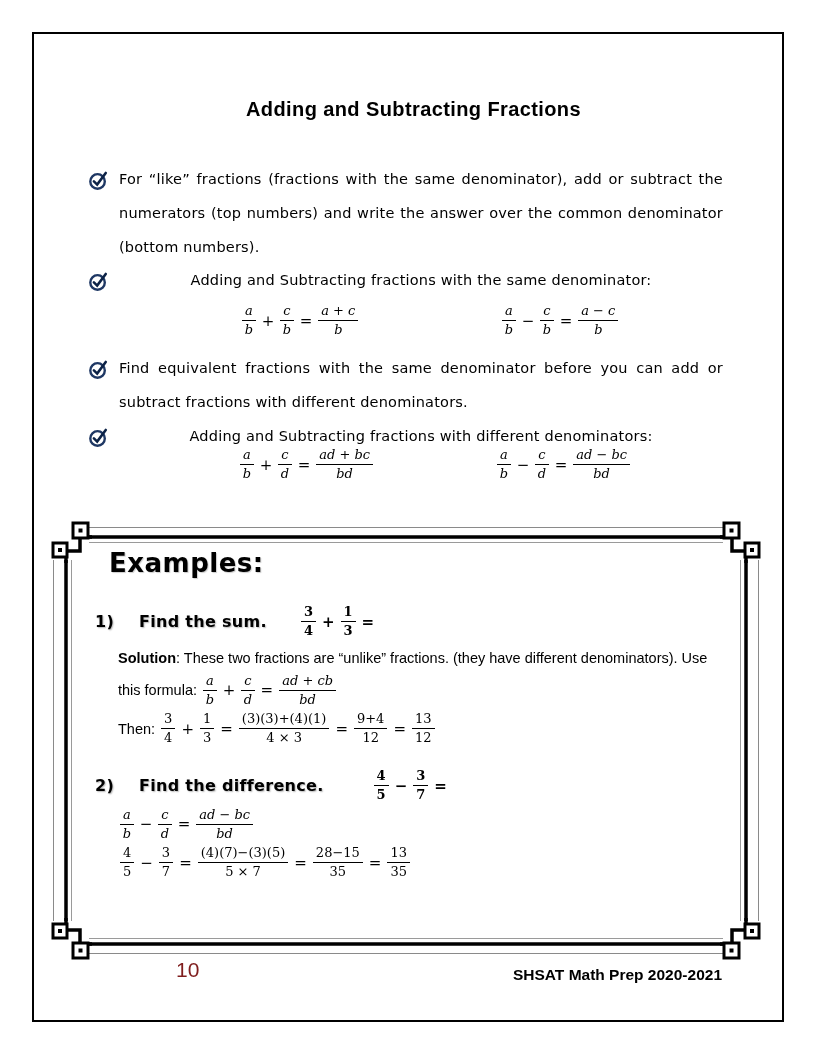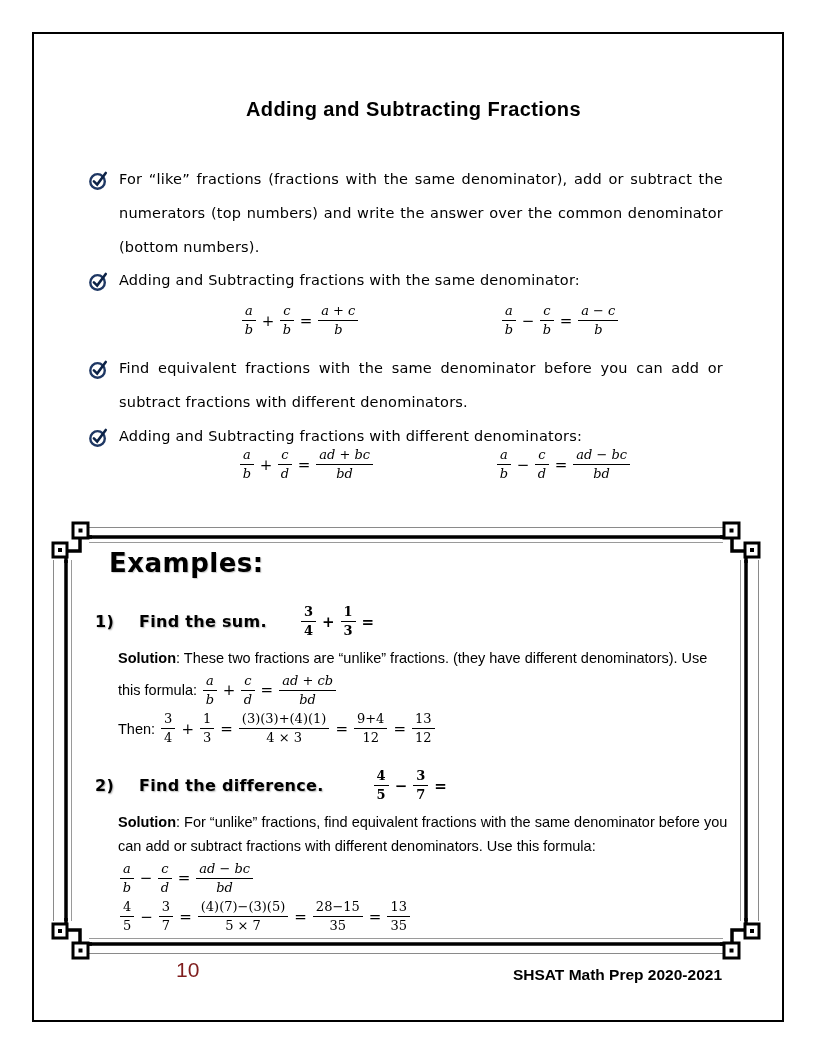--- a/index.html
+++ b/index.html
@@ -19,21 +19,21 @@
   }
   
   .bullet {
     position:absolute; left:88px; width:636px; display:flex; gap:10px;
   }
   .bullet .bicon { flex:0 0 20px; margin-top:7px; }
   .bullet p {
     font-size:14.5px; line-height:34px; width:604px; letter-spacing:.2px;
   }
   .bullet p.just { text-align:justify; text-align-last:left; }
-  .bullet p.one { white-space:nowrap; }
+  .bullet p.one { white-space:nowrap;text-align:center; }
   
   .formula { display:inline-flex; align-items:center; }
   .frac {
     display:inline-flex; flex-direction:column; align-items:center;
     font-family:"DejaVu Serif", serif; font-size:13px; line-height:1.25;
     margin:0 2px; vertical-align:middle;
   }
   .frac .num { border-bottom:1.4px solid #000; padding:0 3px 1px 3px; text-align:center; }
   .frac .den { padding-top:1px; text-align:center; }
   .frac.it { font-style:italic; }
@@ -290,21 +290,20 @@
             <span class="den">5</span>
           </span>
           <span class="mop">−</span>
           <span class="frac">
             <span class="num">3</span>
             <span class="den">7</span>
           </span>
           <span class="mop">=</span>
         </span>
     </div>
-    <p class="sol"><span class="slabel">Solution</span><span>: For “unlike” fractions, find equivalent fractions with the same denominator before you can add or subtract fractions with different denominators. Use this formula:</span></p>
     <div class="ex-line">
       <span class="formula">
           <span class="frac it">
             <span class="num">a</span>
             <span class="den">b</span>
           </span>
           <span class="mop">−</span>
           <span class="frac it">
             <span class="num">c</span>
             <span class="den">d</span>

